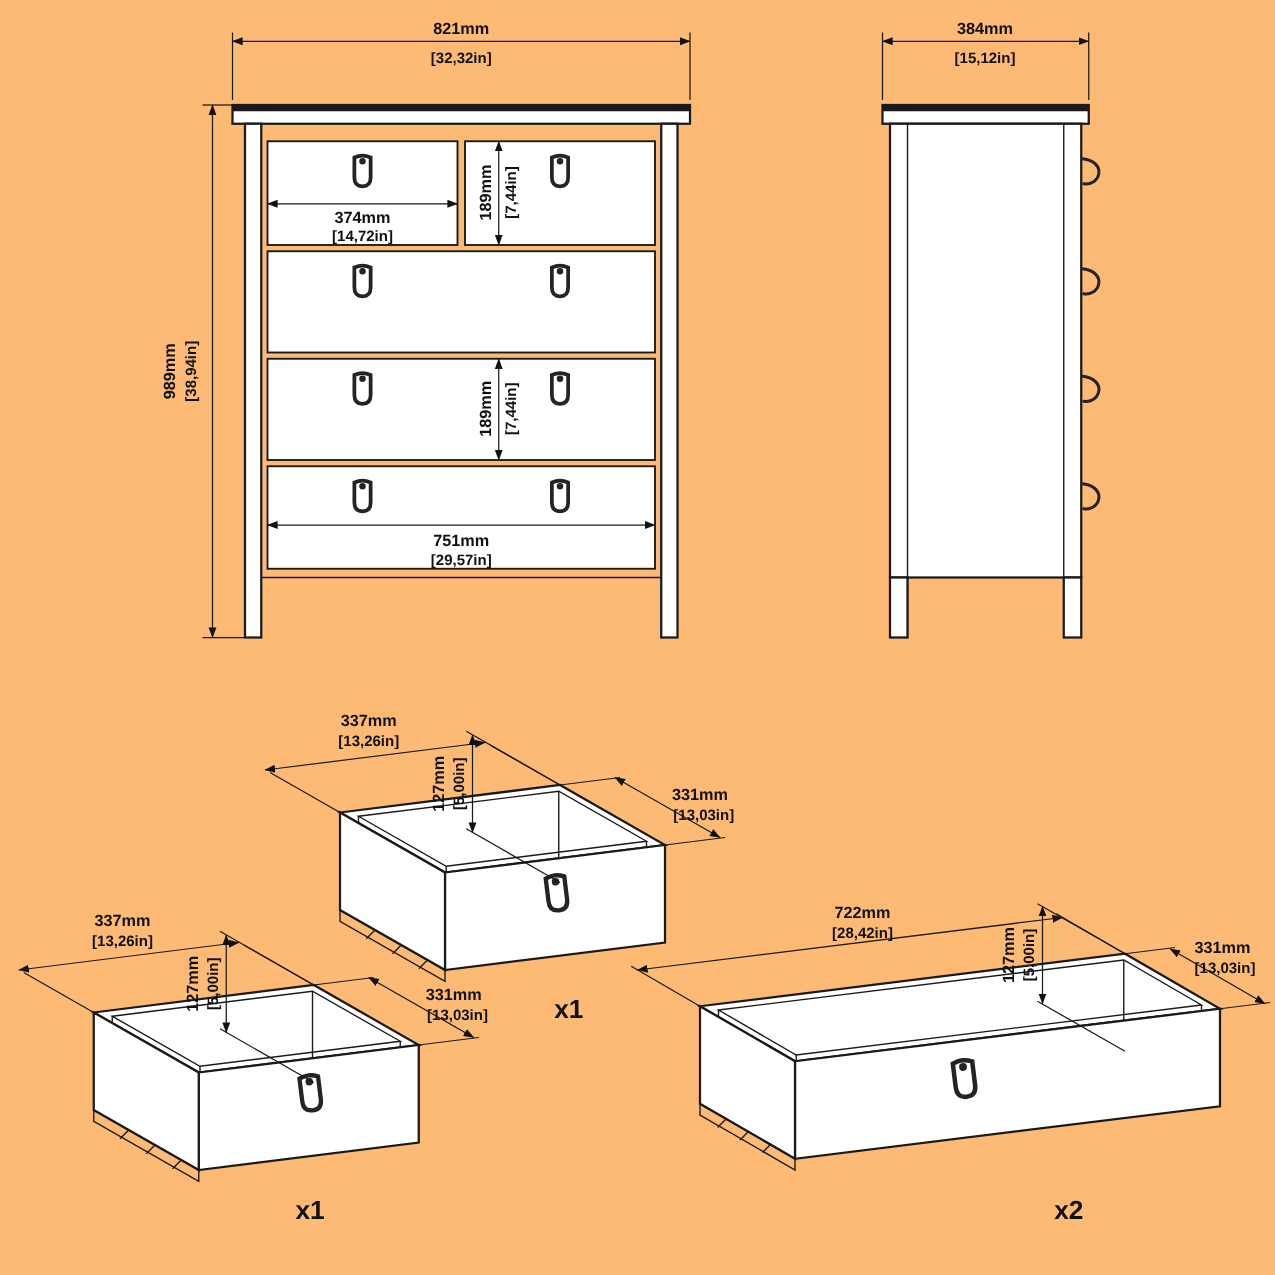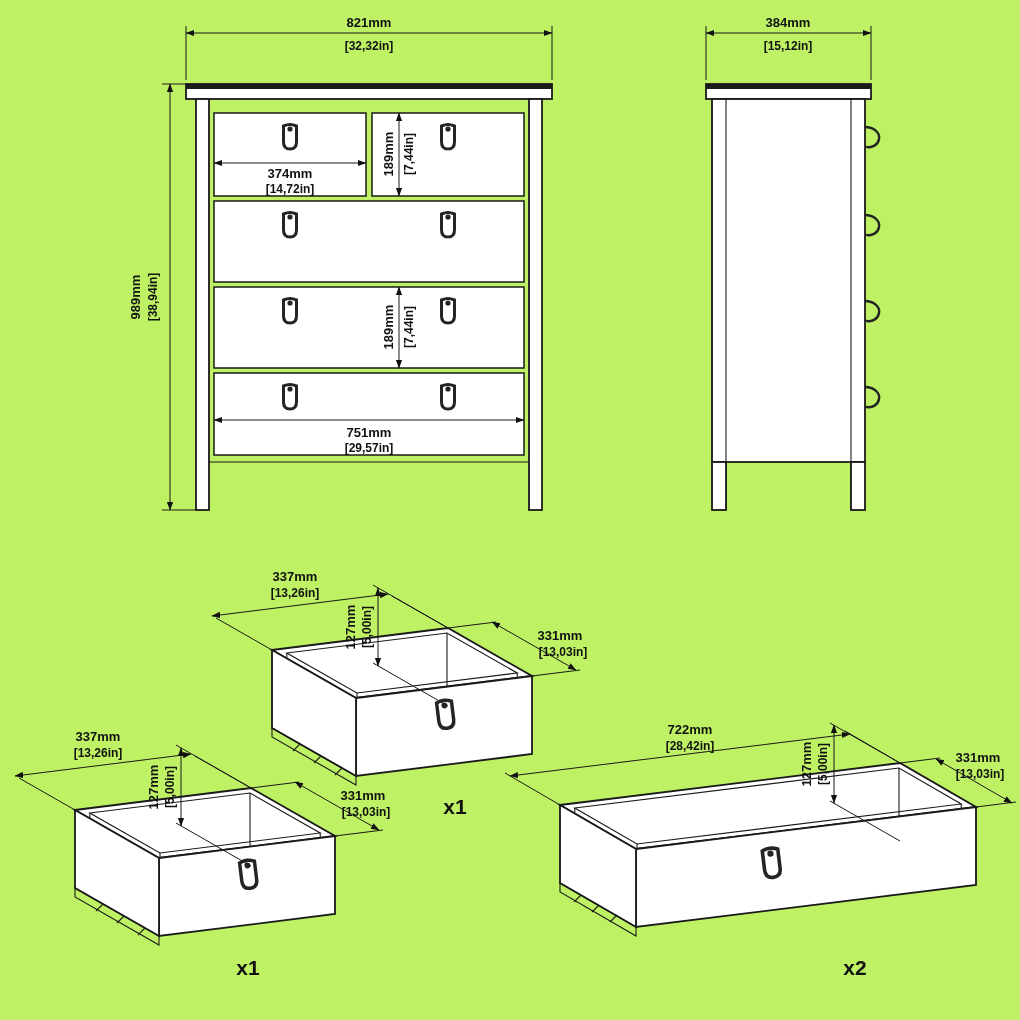--- a/index.html
+++ b/index.html
@@ -1,16 +1,16 @@
 <!DOCTYPE html>
 <html><head>
 <meta charset="utf-8">
 <style>
   html,body{margin:0;padding:0;background:#ffffff;}
-  .stage{width:1020px;height:1020px;position:relative;background:#bef264;overflow:hidden;}
+  .stage{width:1020px;height:1020px;position:relative;background:#fdba74;overflow:hidden;}
   svg{display:block;}
   .ol{fill:#ffffff;stroke:#1a1a1a;stroke-width:1.8;}
   .dr{fill:#ffffff;stroke:#1a1a1a;stroke-width:1.5;}
   .il{fill:none;stroke:#1a1a1a;stroke-width:1.1;}
   .dim{fill:none;stroke:#1a1a1a;stroke-width:1;}
   .mm{font:bold 13px "Liberation Sans",sans-serif;fill:#111;text-anchor:middle;}
   .in{font:bold 12px "Liberation Sans",sans-serif;fill:#111;text-anchor:middle;}
   .qty{font:bold 21px "Liberation Sans",sans-serif;fill:#111;text-anchor:middle;}
   .dark{fill:#1a1a1a;stroke:none;}
 </style>

